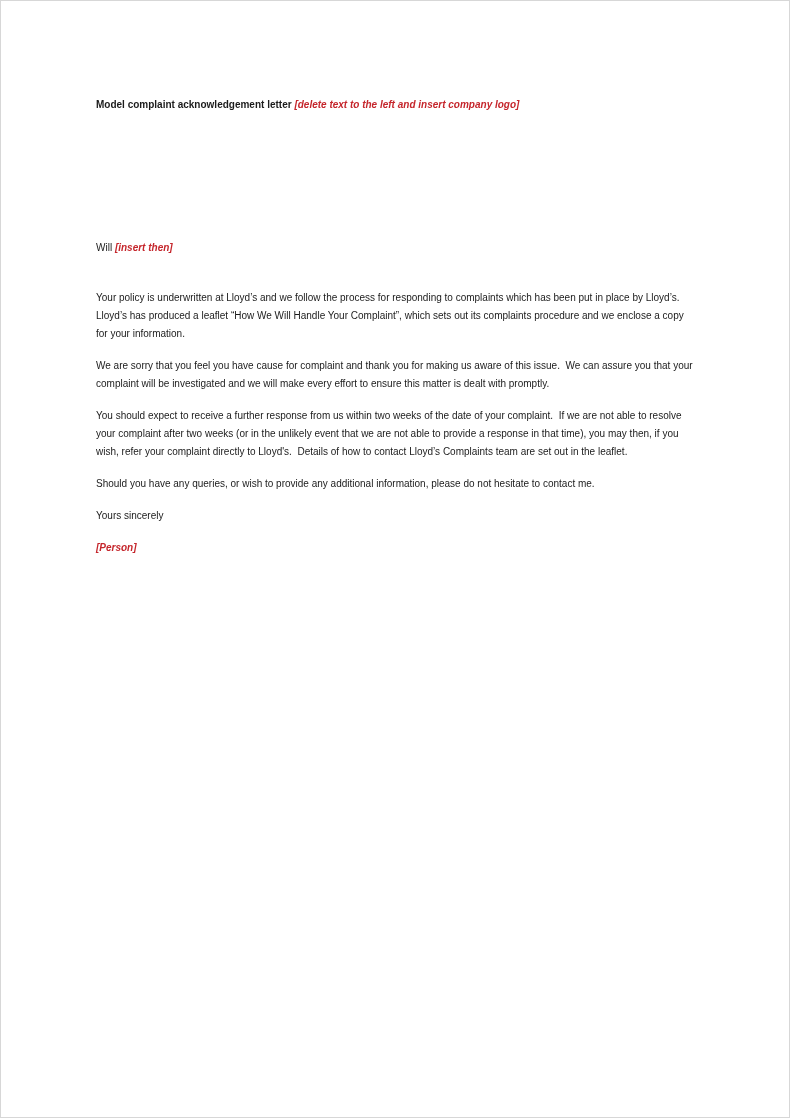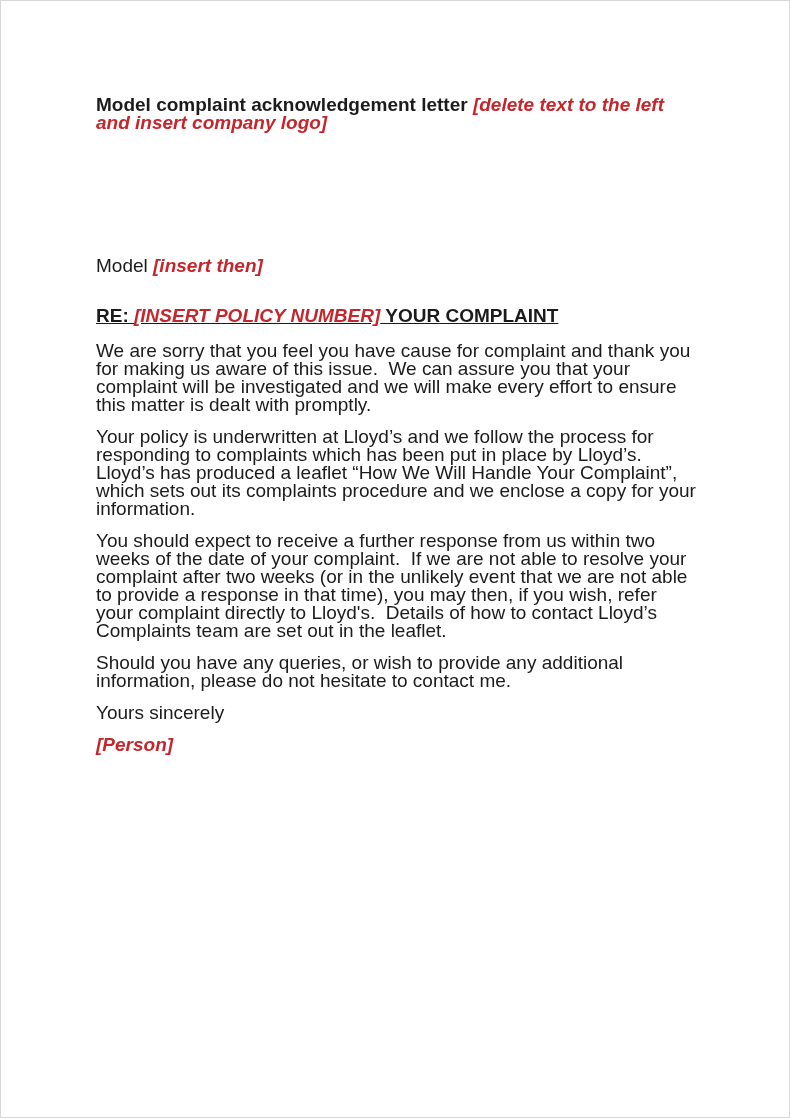--- a/index.html
+++ b/index.html
@@ -16,21 +16,21 @@
     border: 1px solid #d7d7d7;
     overflow: hidden;
     font-family: "Liberation Sans", "DejaVu Sans", sans-serif;
     color: #1b1b1b;
   }
   .content {
     position: absolute;
     top: 95px;
     left: 95px;
     width: 600px;
-    font-size: 19px;
+    font-size: 10px;
     line-height: 18px;
   }
   p {
     margin: 0 0 14px 0;
     white-space: pre-wrap;
   }
   .heading {
     font-weight: bold;
     margin-bottom: 125px;
   }
@@ -55,28 +55,27 @@
   }
 </style>
 </head>
 <body>
 
 <div class="page">
   <div class="content">
 
     <p class="heading"><span>Model complaint acknowledgement letter </span><span class="red-placeholder">[delete text to the left and insert company logo]</span></p>
 
-    <p class="salutation"><span>Model </span><span class="red-placeholder">[insert then]</span></p>
-
-    <p class="subject"><span>RE: </span><span class="red-placeholder">[INSERT POLICY NUMBER]</span><span> YOUR COMPLAINT</span></p>
+    <p class="salutation"><span>Will </span><span class="red-placeholder">[insert then]</span></p>
 
 
-    <p>We are sorry that you feel you have cause for complaint and thank you for making us aware of this issue.  We can assure you that your complaint will be investigated and we will make every effort to ensure this matter is dealt with promptly.</p>
 
     <p>Your policy is underwritten at Lloyd’s and we follow the process for responding to complaints which has been put in place by Lloyd’s. Lloyd’s has produced a leaflet “How We Will Handle Your Complaint”, which sets out its complaints procedure and we enclose a copy for your information.</p>
+
+    <p>We are sorry that you feel you have cause for complaint and thank you for making us aware of this issue.  We can assure you that your complaint will be investigated and we will make every effort to ensure this matter is dealt with promptly.</p>
 
     <p>You should expect to receive a further response from us within two weeks of the date of your complaint.  If we are not able to resolve your complaint after two weeks (or in the unlikely event that we are not able to provide a response in that time), you may then, if you wish, refer your complaint directly to Lloyd's.  Details of how to contact Lloyd’s Complaints team are set out in the leaflet.</p>
 
     <p>Should you have any queries, or wish to provide any additional information, please do not hesitate to contact me.</p>
 
     <p class="closing">Yours sincerely</p>
 
     <p class="signature red-placeholder">[Person]</p>
 
   </div>

